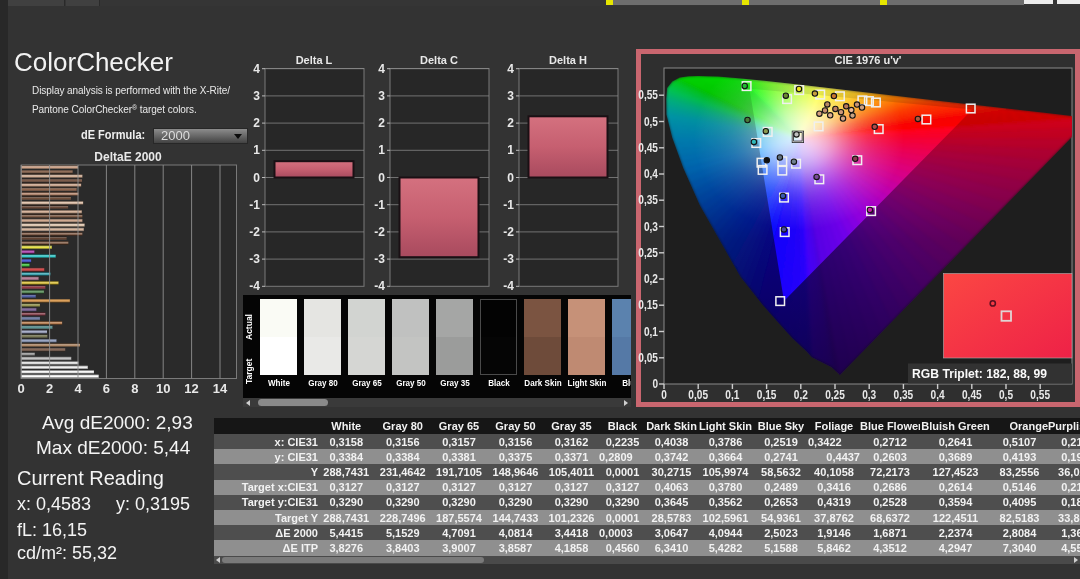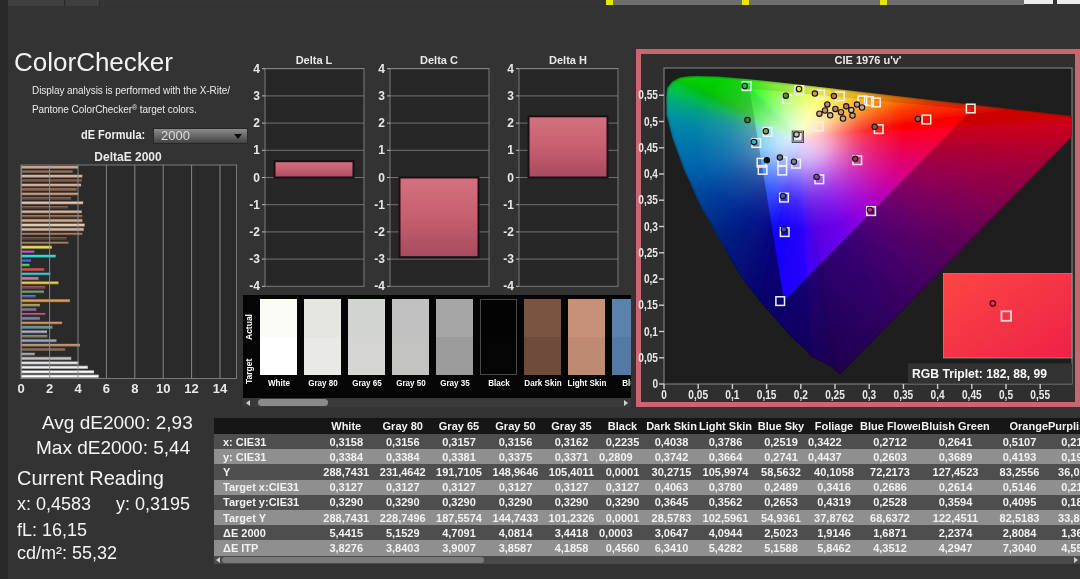--- a/index.html
+++ b/index.html
@@ -2,21 +2,21 @@
 <html><head><meta charset="utf-8"><style>
 *{margin:0;padding:0;box-sizing:border-box}
 html,body{width:1080px;height:579px;overflow:hidden;background:#333333;font-family:"Liberation Sans",sans-serif}
 .abs{position:absolute}
 table{border-collapse:collapse;table-layout:fixed;width:894.0px;font-size:11px;font-weight:bold;color:#f2f2f2}
 tr{height:15.2px}
 tr.hd{background:#161616;height:16px}
 tr.dk{background:#4e4e4e}
 tr.lt{background:#8f8f8f}
 td{overflow:hidden;white-space:nowrap;padding:0}
-td.lab{padding-left:9px;text-align:left}
+td.lab{padding-left:9px;text-align:right}
 </style></head>
 <body>
 
 <div class="abs" style="left:0;top:0;width:8px;height:579px;background:#282828"></div>
 
 <div class="abs" style="left:8px;top:0;width:1072px;height:6px;background:#353535"></div>
 <div class="abs" style="left:8px;top:0;width:57px;height:6px;background:#404040;border-right:1px solid #2a2a2a"></div>
 <div class="abs" style="left:66px;top:0;width:34px;height:6px;background:#404040;border-right:1px solid #2a2a2a"></div>
 <div class="abs" style="left:613px;top:0;width:411px;height:5px;background:#6e6e6e"></div>
 <div class="abs" style="left:606px;top:0;width:7px;height:5px;background:#e6e600"></div>
@@ -710,21 +710,21 @@
           <td class="lab">y: CIE31</td>
           <td style="text-align:center">0,3384</td>
           <td style="text-align:center">0,3384</td>
           <td style="text-align:center">0,3381</td>
           <td style="text-align:center">0,3375</td>
           <td style="text-align:center">0,3371</td>
           <td style="text-align:left">0,2809</td>
           <td style="text-align:center">0,3742</td>
           <td style="text-align:center">0,3664</td>
           <td style="text-align:center">0,2741</td>
-          <td style="text-align:left">0,4437</td>
+          <td style="text-align:right">0,4437</td>
           <td style="text-align:center">0,2603</td>
           <td style="text-align:center">0,3689</td>
           <td style="text-align:center">0,4193</td>
           <td style="text-align:center">0,1957</td>
         </tr>
 <tr class="dk">
           <td class="lab">Y</td>
           <td style="text-align:center">288,7431</td>
           <td style="text-align:center">231,4642</td>
           <td style="text-align:center">191,7105</td>

